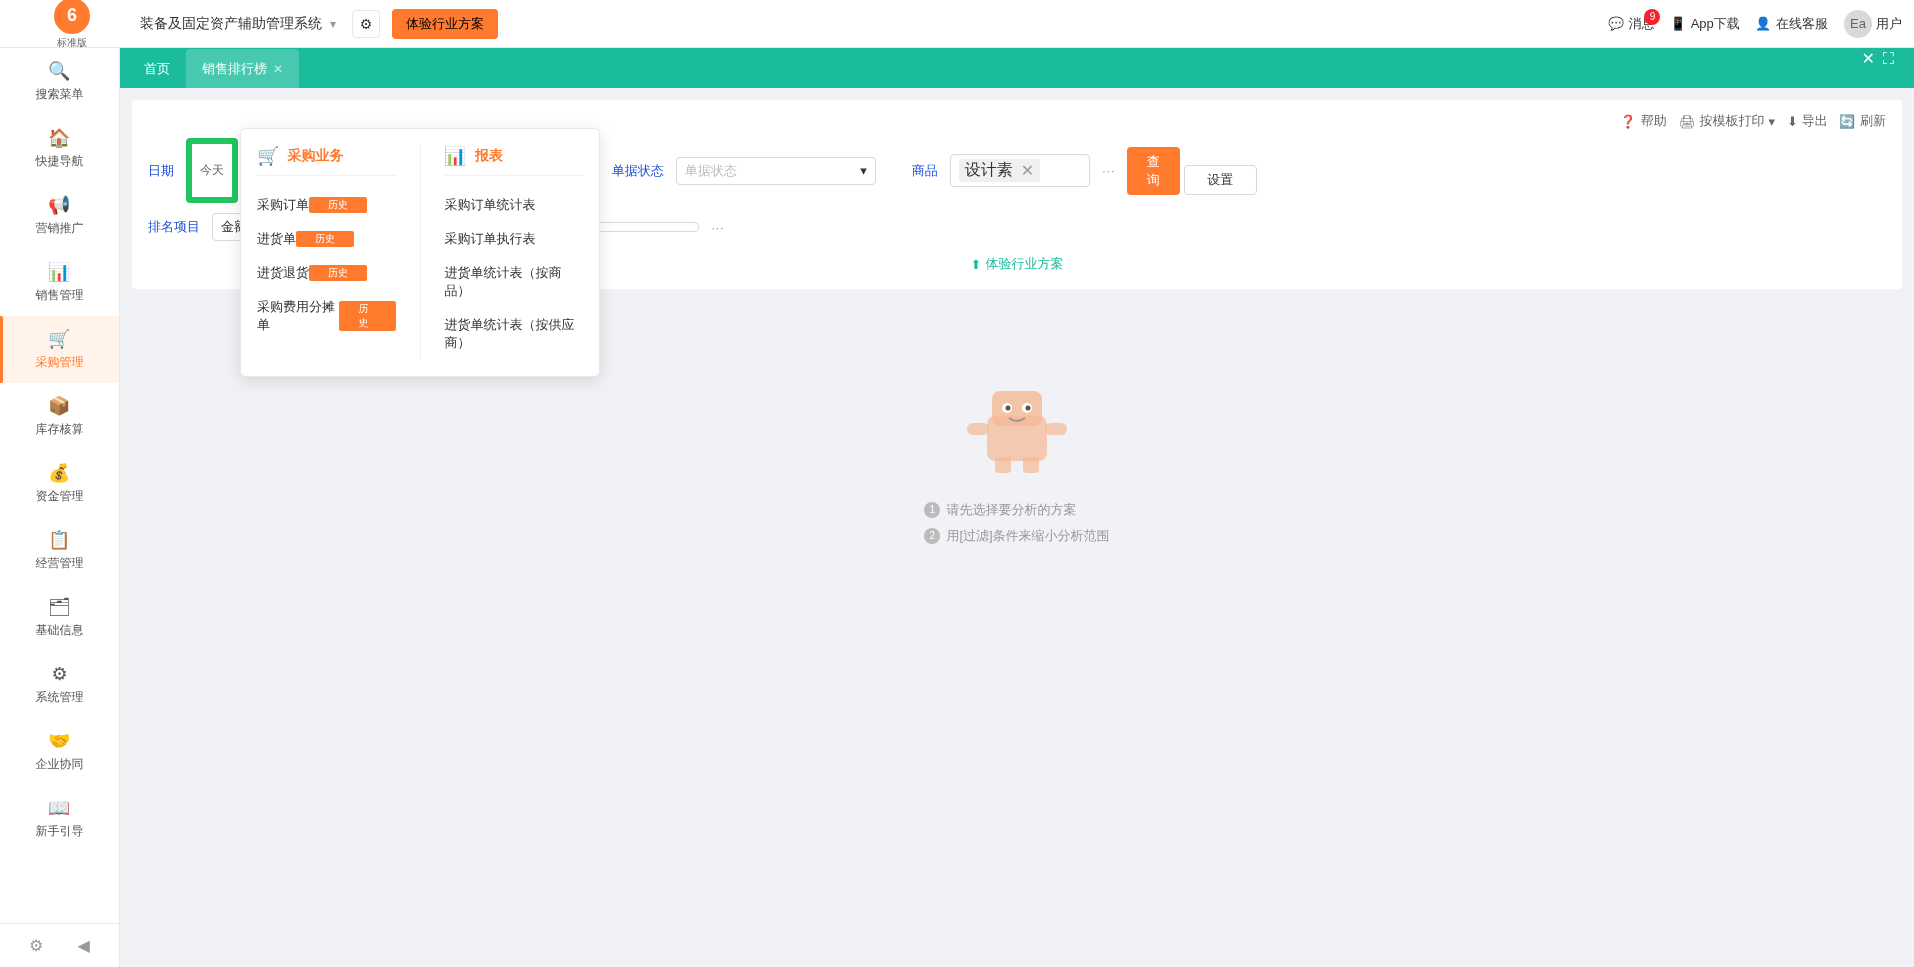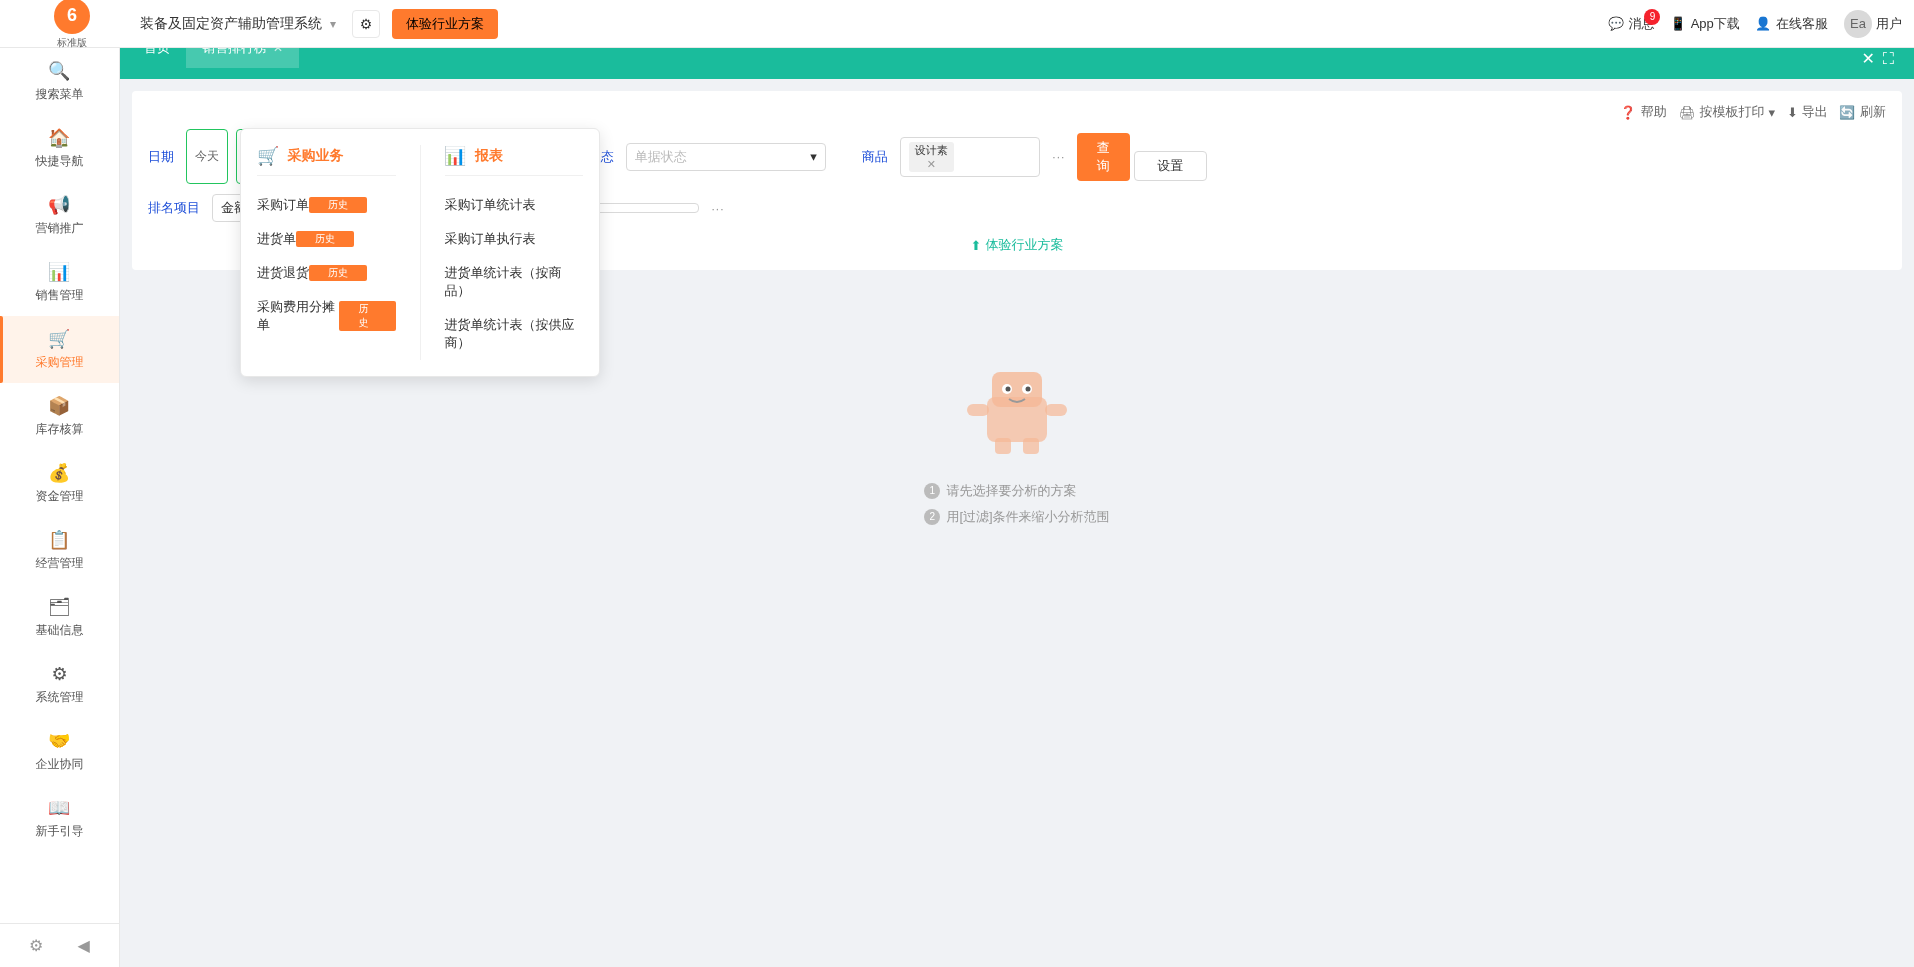--- a/index.html
+++ b/index.html
@@ -31,36 +31,36 @@
     .sidebar-item.active { color: #ff7a2d; background: #fff3ea; }
     .sidebar-item.active::before { content: ''; position: absolute; left: 0; top: 0; bottom: 0; width: 3px; background: #ff7a2d; border-radius: 0 2px 2px 0; }
     .sidebar-icon { font-size: 18px; }
     .sidebar-bottom { margin-top: auto; display: flex; justify-content: space-around; padding: 12px; border-top: 1px solid #e8e8e8; }
     .sidebar-bottom-btn { cursor: pointer; color: #999; font-size: 16px; }
 
     
     .content-area { flex: 1; display: flex; flex-direction: column; overflow: hidden; background: #f0f2f5; position: relative; }
 
     
-    .tab-bar { display: flex; align-items: flex-end; background: #1abc9c; height: 31px; flex-shrink: 0; padding: 11px 8px; }
+    .tab-bar { display: flex; align-items: flex-start; background: #1abc9c; height: 40px; flex-shrink: 0; padding: 1px 8px; }
     .tab-item { padding: 0 16px; height: 40px; display: flex; align-items: center; cursor: pointer; font-size: 13px; color: rgba(255,255,255,0.85); position: relative; }
     .tab-item.active { background: rgba(255,255,255,0.2); color: white; border-radius: 4px 4px 0 0; }
     .tab-item.home { color: white; }
     .tab-close { margin-left: 6px; font-size: 12px; color: rgba(255,255,255,0.7); cursor: pointer; }
     .tab-close-far { margin-left: auto; display: flex; align-items: center; gap: 8px; color: white; padding: 0 12px; cursor: pointer; font-size: 16px; }
 
     
     .page-content { flex: 1; overflow: auto; padding: 12px; position: relative; }
 
     
     .filter-area { background: white; border-radius: 4px; padding: 12px 16px; margin-bottom: 12px; }
     .filter-row { display: flex; align-items: center; gap: 12px; margin-bottom: 10px; }
     .filter-label { color: #1d4ed8; font-size: 13px; white-space: nowrap; }
     .filter-input { border: 1px solid #d9d9d9; border-radius: 4px; padding: 4px 8px; font-size: 13px; color: #333; display: flex; align-items: center; gap: 4px; cursor: pointer; min-width: 120px; background: white; }
-    .filter-tag { background: #f0f0f0; border-radius: 3px; padding: 1px 6px; font-size: 11px; display: flex; align-items: center; gap: 0; flex-direction: column; }
+    .filter-tag { background: #f0f0f0; border-radius: 3px; padding: 1px 6px; font-size: 16px; display: flex; align-items: center; gap: 8px; }
     .filter-tag-close { cursor: pointer; color: #999; }
     .filter-dots { color: #999; cursor: pointer; }
     .toolbar-right { margin-left: auto; display: flex; align-items: center; gap: 12px; }
     .toolbar-btn { display: flex; align-items: center; gap: 4px; color: #666; cursor: pointer; font-size: 13px; }
     .query-btn { background: #ff7a2d; color: white; border: none; padding: 6px 20px; border-radius: 4px; cursor: pointer; font-size: 13px; }
     .set-btn { border: 1px solid #d9d9d9; background: white; color: #333; padding: 5px 16px; border-radius: 4px; cursor: pointer; font-size: 13px; margin-top: 4px; display: block; width: 100%; }
     .query-area { display: flex; align-items: flex-end; gap: 4px; }
     .collapse-btn { display: flex; align-items: center; justify-content: center; gap: 4px; color: #1abc9c; cursor: pointer; font-size: 13px; padding: 4px 0; }
 
     
@@ -73,21 +73,21 @@
     
     .menu-overlay { position: absolute; top: 80px; left: 120px; z-index: 1000; background: white; border: 1px solid #e8e8e8; border-radius: 6px; box-shadow: 0 4px 16px rgba(0,0,0,0.12); width: 360px; padding: 16px; display: flex; gap: 24px; }
     .menu-column { flex: 1; }
     .menu-column-header { display: flex; align-items: center; gap: 8px; color: #ff7a2d; font-size: 14px; font-weight: bold; margin-bottom: 12px; padding-bottom: 8px; border-bottom: 1px solid #f0f0f0; }
     .menu-column-icon { font-size: 18px; }
     .menu-item { display: flex; align-items: center; gap: 0; padding: 8px 0; cursor: pointer; color: #333; font-size: 13px; }
     .menu-badge { background: #ff7a2d; color: white; border-radius: 2px; padding: 1px 19px; font-size: 10px; }
 
     
     .date-range-row { display: flex; align-items: center; gap: 8px; }
-    .date-btn { border: 1px solid #22c55e; border-radius: 4px; padding: 18px 8px; font-size: 12px; cursor: pointer; color: #666; background: white; }
+    .date-btn { border: 6px solid #22c55e; border-radius: 4px; padding: 18px 8px; font-size: 12px; cursor: pointer; color: #666; background: white; }
     .date-btn.active { color: #1abc9c; border-color: #1abc9c; }
 
     
     .menu-divider { width: 1px; background: #f0f0f0; }
   </style>
 </head>
 <body>
 
 <div class="app-container">
 

